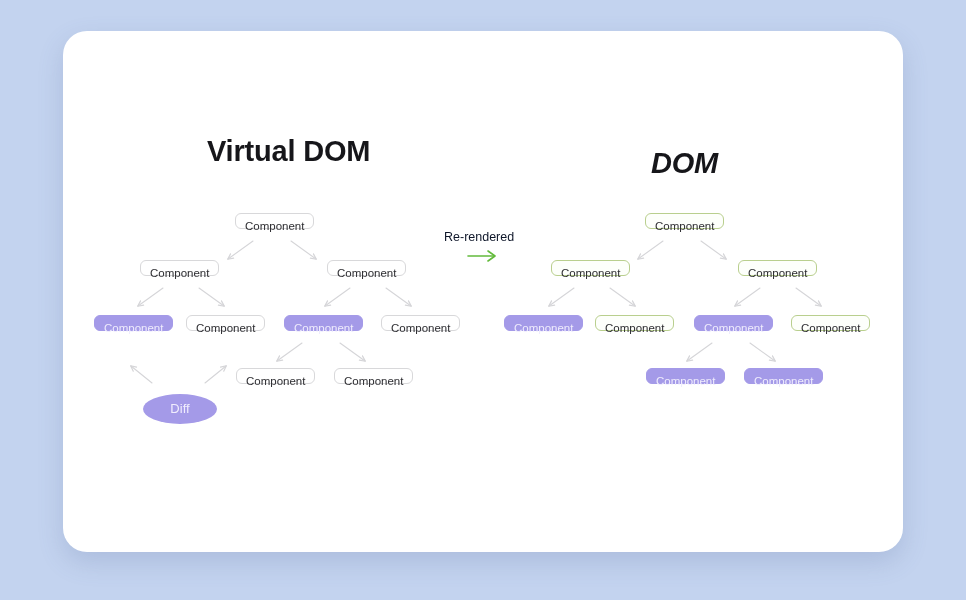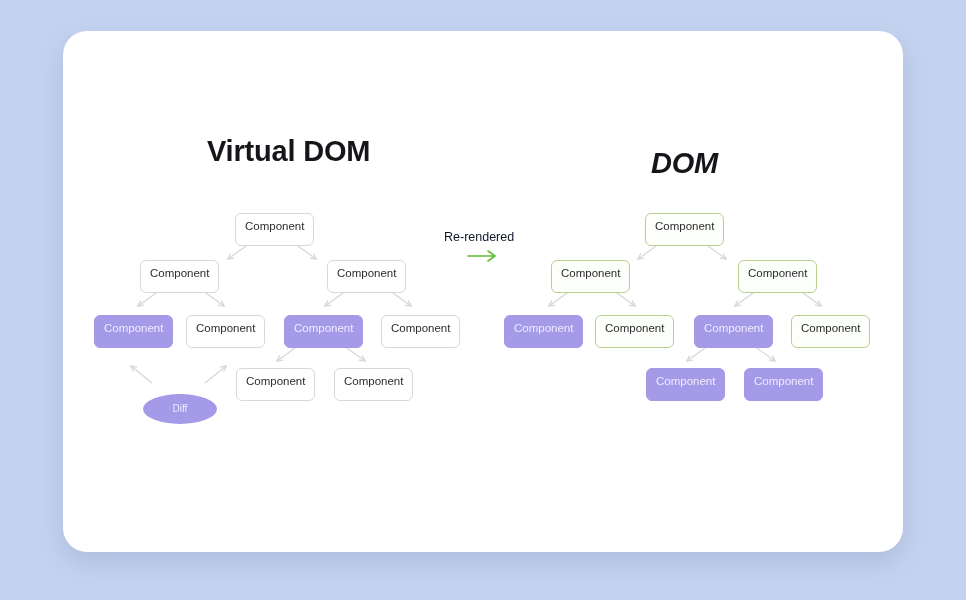--- a/index.html
+++ b/index.html
@@ -21,21 +21,21 @@
     position:absolute;
     font-size:29px;font-weight:bold;color:#16161a;
     letter-spacing:-0.2px;white-space:nowrap;
   }
   #title-vdom{left:207px;top:135px;}
   #title-dom{left:651px;top:147px;font-style:italic;}
 
   
   .node{
     position:absolute;
-    height:33px;line-height:24px;
+    height:16px;line-height:24px;
     border-radius:6px;
     font-size:11.5px;
     text-align:center;
     white-space:nowrap;
     box-sizing:border-box;
     padding:0 9px;
   }
   .node.gray{
     background:#ffffff;border:1px solid #d8d8da;color:#2d2d31;
   }
@@ -43,21 +43,21 @@
     background:#fdfffb;border:1px solid #b9cf8e;color:#2d2d31;
   }
   .node.purple{
     background:#a49ae8;border:1px solid #a49ae8;color:#efecfd;
   }
 
   .diff{
     position:absolute;
     width:74px;height:30px;border-radius:50%;
     background:#a49ae8;color:#f0edfd;
-    font-size:10px;line-height:30px;text-align:center;
+    font-size:13px;line-height:30px;text-align:center;
   }
 
   .rr-label{
     position:absolute;left:444px;top:230px;
     font-size:12.5px;color:#0f172a;white-space:nowrap;
   }
   .rr-arrow{position:absolute;left:466px;top:248px;}
 
   svg.links{position:absolute;left:0;top:0;width:966px;height:600px;pointer-events:none;}
 </style>

